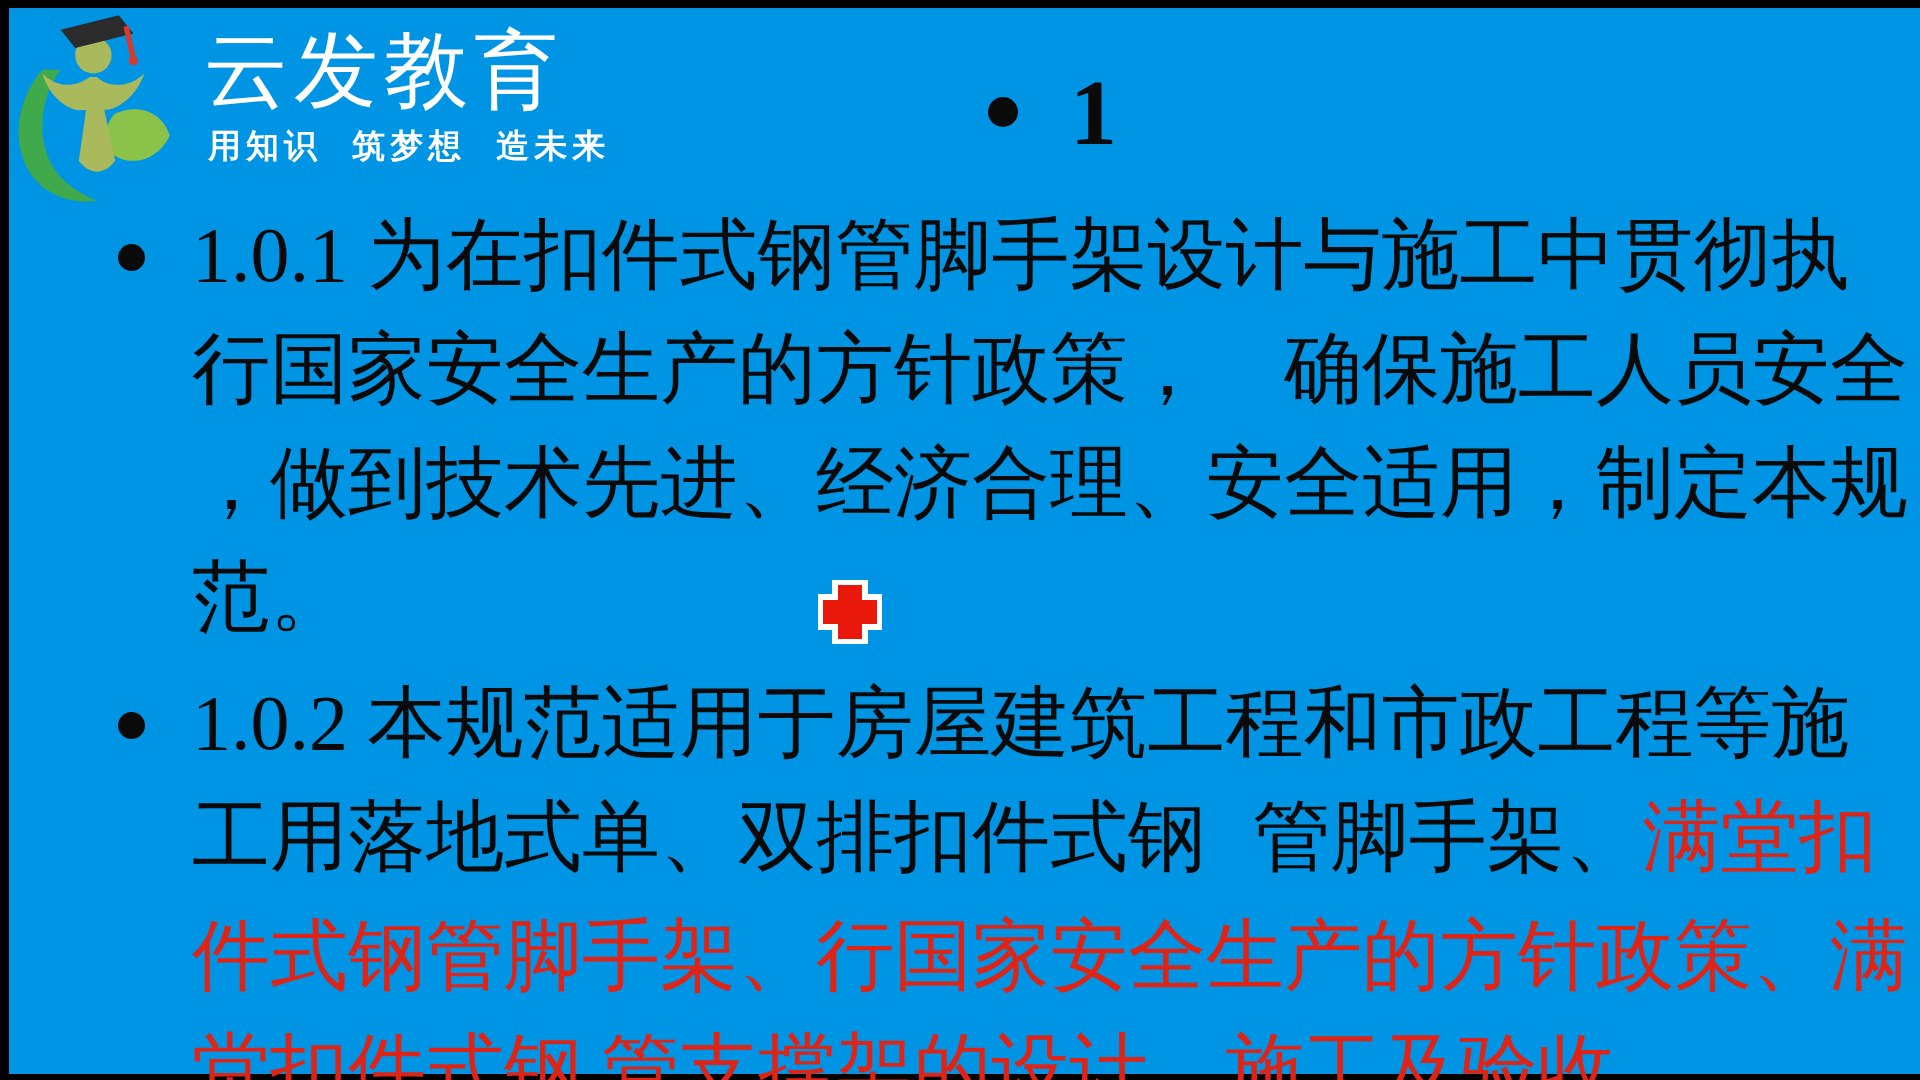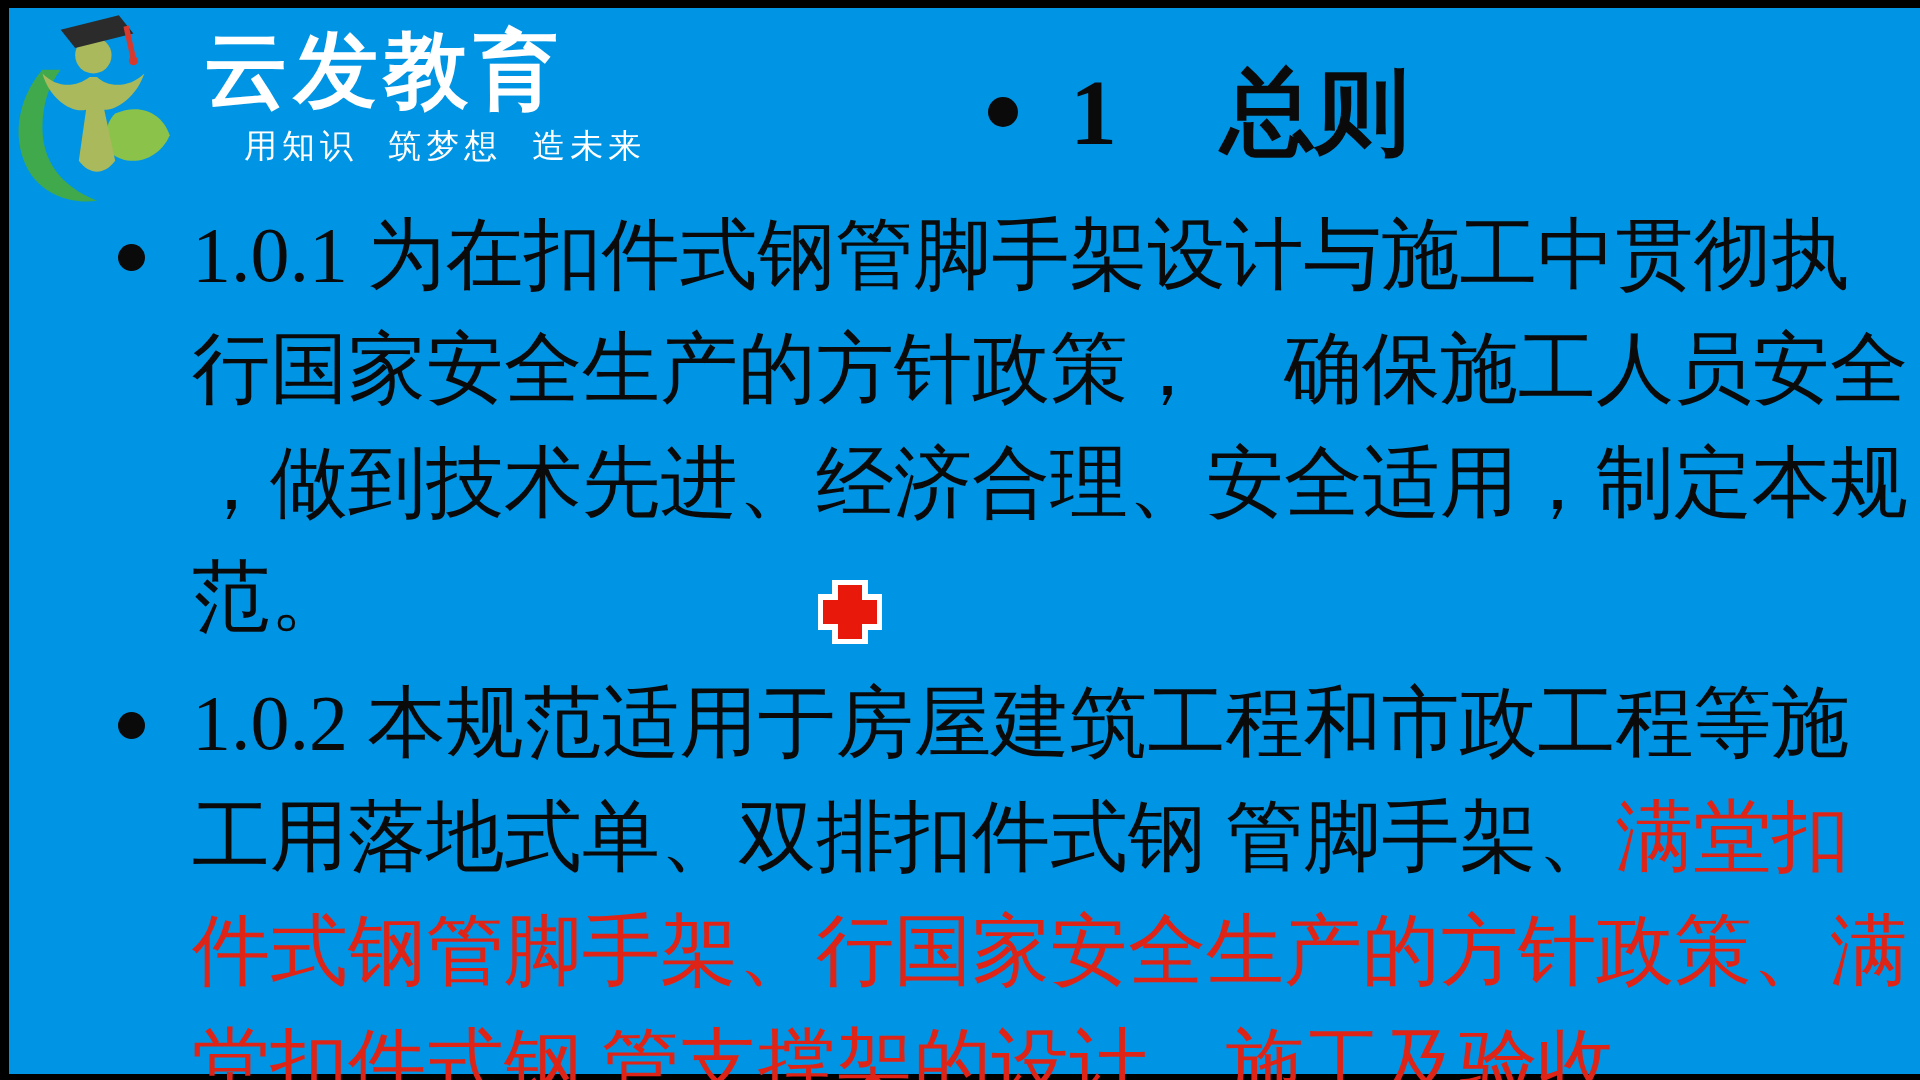--- a/index.html
+++ b/index.html
@@ -12,26 +12,26 @@
   .bar{position:absolute;background:#000;}
   .bar-top{left:0;top:0;width:1920px;height:8px;}
   .bar-left{left:0;top:0;width:9px;height:1080px;}
   .bar-bottom{left:0;top:1074px;width:1920px;height:6px;}
 
   
   .logo-mark{position:absolute;left:6px;top:8px;}
   .logo-name{
     position:absolute;left:204px;top:26px;
     font-family:"Liberation Sans","DejaVu Sans",sans-serif;
-    font-weight:bold;color:#fff;font-size:84px;letter-spacing:6px;line-height:1.05;
+    font-weight:normal;color:#fff;font-size:84px;letter-spacing:6px;line-height:1.05;
   }
   .logo-slogan{
     position:absolute;left:208px;top:124px;
     font-family:"Liberation Sans","DejaVu Sans",sans-serif;
-    font-weight:normal;color:#fff;font-size:33px;letter-spacing:5px;word-spacing:16px;margin-left:36px;
+    font-weight:bold;color:#fff;font-size:33px;letter-spacing:5px;word-spacing:16px;
   }
 
   
   .slide-title{
     position:absolute;left:988px;top:56px;display:flex;align-items:center;
     color:#0a0a0a;font-size:94px;line-height:112px;font-weight:600;
   }
   .slide-title .dot{width:30px;height:30px;border-radius:50%;background:#0a0a0a;margin-right:52px;flex:0 0 auto;}
   .slide-title .num{margin-right:104px;}
 
@@ -40,21 +40,21 @@
   .p1-bullet{left:118px;top:244px;}
   .p2-bullet{left:118px;top:712px;}
   .para{
     position:absolute;left:192px;width:1730px;
     color:#0a0a0a;font-size:78px;line-height:114px;
   }
   .p1{top:198px;}
   .p2{top:666px;}
   .line{white-space:pre-wrap;}
   .seg-red{color:#DE2417;}
-  .seg-black{color:#0a0a0a;}
+  .seg-black{color:#0a0a0a;font-family:Liberation Mono, monospace;}
 
   
   .cross{position:absolute;left:818px;top:580px;width:64px;height:64px;}
   .cross span{position:absolute;display:block;}
   .cross .wv{left:14px;top:0;width:36px;height:64px;background:#fff;}
   .cross .wh{left:0;top:14px;width:64px;height:36px;background:#fff;}
   .cross .rv{left:20px;top:5px;width:24px;height:54px;background:#E8190B;}
   .cross .rh{left:5px;top:20px;width:54px;height:24px;background:#E8190B;}
 </style>
 </head>
@@ -74,21 +74,20 @@
     <line x1="66" y1="10" x2="70" y2="28" stroke="#d63a2f" stroke-width="3"></line>
     <circle cx="70" cy="29" r="2.5" fill="#d63a2f"></circle>
   </svg>
 </div>
 <div class="logo-name">云发教育</div>
 <div class="logo-slogan">用知识 筑梦想 造未来</div>
 
 <div class="slide-title">
   <span class="dot"></span>
   <span class="num">1</span>
-  <span>总则</span>
 </div>
 
 <span class="para-bullet p1-bullet"></span>
 <div class="para p1">
   <div class="line">1.0.1 为在扣件式钢管脚手架设计与施工中贯彻执</div>
   <div class="line">行国家安全生产的方针政策，　确保施工人员安全</div>
   <div class="line">，做到技术先进、经济合理、安全适用，制定本规</div>
   <div class="line">范。</div>
 </div>
 

